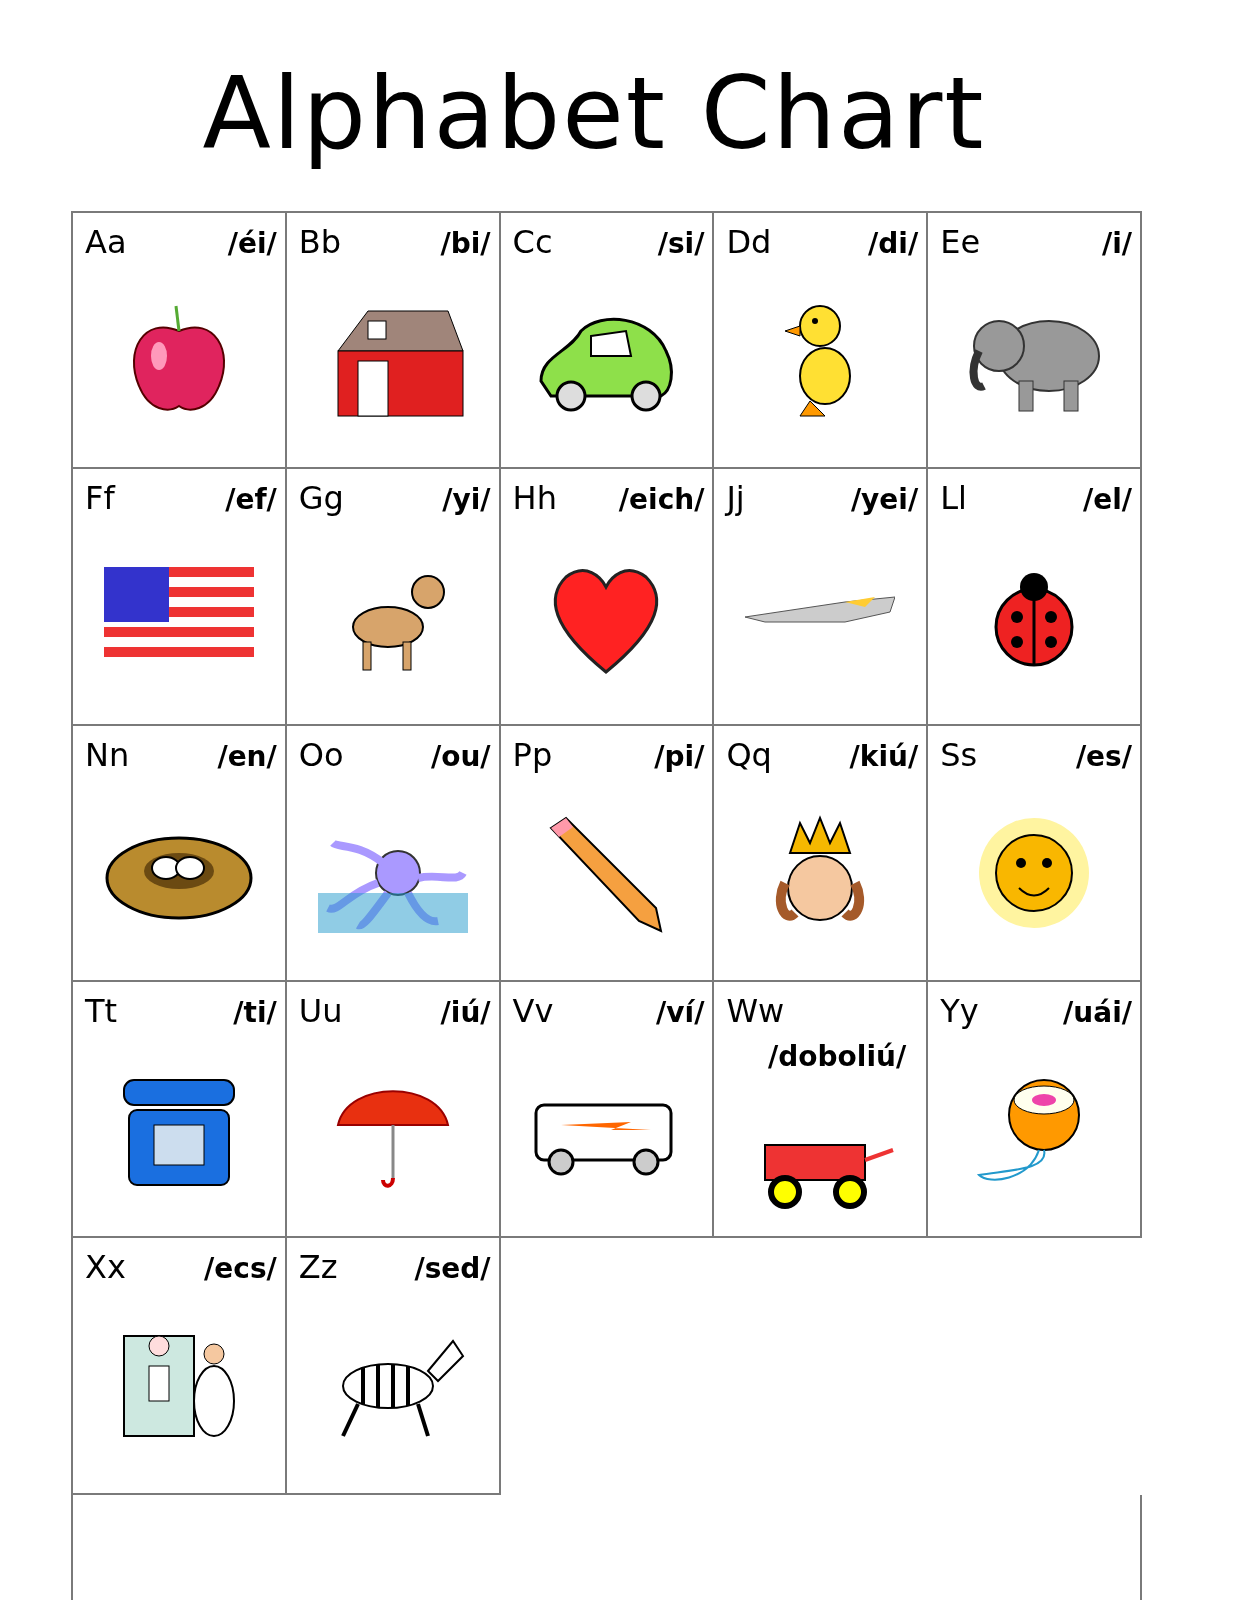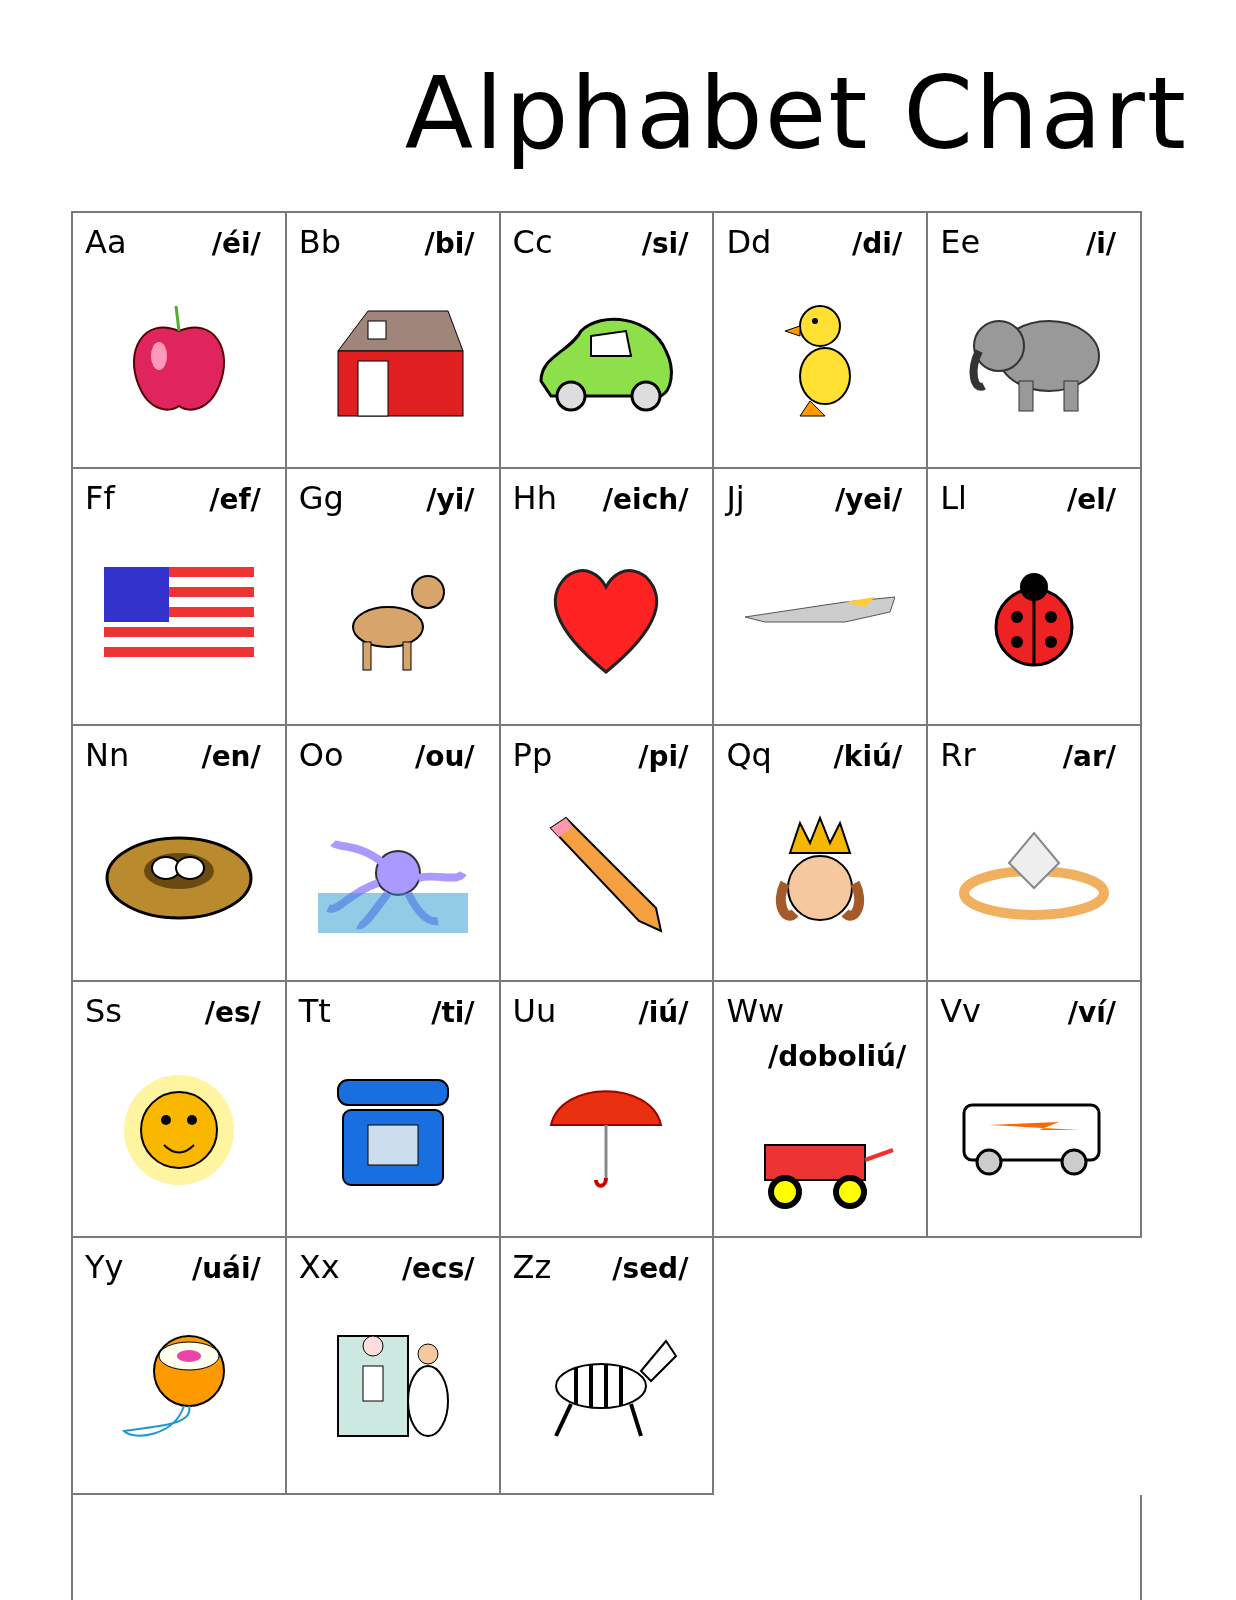--- a/index.html
+++ b/index.html
@@ -1,22 +1,22 @@
 <!DOCTYPE html>
 <html><head>
 <meta charset="utf-8">
 <style>
   html, body { margin:0; padding:0; background:#ffffff; }
   body { width:1236px; height:1600px; position:relative; overflow:hidden; font-family:"DejaVu Sans", sans-serif; color:#000; }
-  .title { position:absolute; left:0; top:55px; width:1188px; text-align:right; font-family:"DejaVu Sans", sans-serif; font-size:100px; font-weight:normal; letter-spacing:2px; }
+  .title { position:absolute; left:0; top:55px; width:1188px; text-align:center; font-family:"DejaVu Sans", sans-serif; font-size:100px; font-weight:normal; letter-spacing:2px; }
   .grid { position:absolute; left:71px; top:211px; width:1071px; height:1540px; display:grid; grid-template-columns:repeat(5, 1fr); grid-template-rows:repeat(6, 1fr); border-left:2px solid #7a7a7a; border-top:2px solid #7a7a7a; box-sizing:border-box; }
   .cell { position:relative; border-right:2px solid #7a7a7a; border-bottom:2px solid #7a7a7a; box-sizing:border-box; }
   .empty-area { grid-column: 2 / 6; border-right:2px solid #7a7a7a; border-bottom:2px solid #7a7a7a; }
   .letter { position:absolute; left:12px; top:10px; font-size:32px; font-family:"DejaVu Sans", sans-serif; }
-  .pron { position:absolute; right:24px; top:14px; font-size:28px; font-weight:bold; font-family:"DejaVu Sans", sans-serif; }
+  .pron { position:absolute; right:8px; top:14px; font-size:28px; font-weight:bold; font-family:"DejaVu Sans", sans-serif; }
   .pron.below { top:58px; right:20px; }
   .pic { position:absolute; left:50%; top:58%; transform:translate(-50%,-50%); width:150px; height:120px; display:flex; align-items:center; justify-content:center; }
   .pic svg { width:100%; height:100%; }
 </style>
 </head>
 <body>
 
 <div class="title">Alphabet Chart</div>
 
 <div class="grid">
@@ -199,30 +199,20 @@
     <span class="pron">/kiú/</span>
     <div class="pic">
         <svg viewBox="0 0 150 120">
           <polygon points="45,40 55,10 65,30 75,5 85,30 95,10 105,40" fill="#f5b800" stroke="#000" stroke-width="2"></polygon>
           <circle cx="75" cy="75" r="32" fill="#f5c8a0" stroke="#000" stroke-width="2"></circle>
           <path d="M40 70 C30 90 40 110 50 100 M110 70 C120 90 110 110 100 100" stroke="#a55a2a" stroke-width="10" fill="none"></path>
         </svg>
       </div>
   </div>
 
-  <div class="cell">
-    <span class="letter">Rr</span>
-    <span class="pron">/ar/</span>
-    <div class="pic">
-        <svg viewBox="0 0 150 120">
-          <ellipse cx="75" cy="80" rx="70" ry="22" fill="none" stroke="#f0b060" stroke-width="10"></ellipse>
-          <polygon points="50,50 75,20 100,50 75,75" fill="#eee" stroke="#888" stroke-width="2"></polygon>
-        </svg>
-      </div>
-  </div>
 
   <div class="cell">
     <span class="letter">Ss</span>
     <span class="pron">/es/</span>
     <div class="pic">
         <svg viewBox="0 0 150 120">
           <circle cx="75" cy="60" r="55" fill="#fff4a0"></circle>
           <circle cx="75" cy="60" r="38" fill="#f9b700" stroke="#000" stroke-width="2"></circle>
           <circle cx="62" cy="50" r="5"></circle>
           <circle cx="88" cy="50" r="5"></circle>
@@ -249,41 +239,41 @@
     <div class="pic">
         <svg viewBox="0 0 150 120">
           <path d="M20 55 C30 10 120 10 130 55Z" fill="#e83010" stroke="#900" stroke-width="2"></path>
           <line x1="75" y1="55" x2="75" y2="108" stroke="#888" stroke-width="3"></line>
           <path d="M75 108 C75 118 65 118 65 110" stroke="#c00" stroke-width="4" fill="none"></path>
         </svg>
       </div>
   </div>
 
   <div class="cell">
+    <span class="letter">Vv</span>
+    <span class="pron">/ví/</span>
+    <div class="pic">
+        <svg viewBox="0 0 150 120">
+          <rect x="5" y="35" width="135" height="55" rx="8" fill="#fff" stroke="#000" stroke-width="3"></rect>
+          <polygon points="30,55 100,52 80,60 120,60" fill="#f60"></polygon>
+          <circle cx="30" cy="92" r="12" fill="#ccc" stroke="#000" stroke-width="3"></circle>
+          <circle cx="115" cy="92" r="12" fill="#ccc" stroke="#000" stroke-width="3"></circle>
+        </svg>
+      </div>
+  </div>
+
+  <div class="cell">
     <span class="letter">Ww</span>
     <span class="pron below">/doboliú/</span>
     <div class="pic" style="top:70%">
         <svg viewBox="0 0 150 120">
           <rect x="20" y="45" width="100" height="35" fill="#e33" stroke="#000" stroke-width="2"></rect>
           <line x1="120" y1="60" x2="148" y2="50" stroke="#e33" stroke-width="4"></line>
           <circle cx="40" cy="92" r="14" fill="#ff0" stroke="#000" stroke-width="6"></circle>
           <circle cx="105" cy="92" r="14" fill="#ff0" stroke="#000" stroke-width="6"></circle>
-        </svg>
-      </div>
-  </div>
-
-  <div class="cell">
-    <span class="letter">Vv</span>
-    <span class="pron">/ví/</span>
-    <div class="pic">
-        <svg viewBox="0 0 150 120">
-          <rect x="5" y="35" width="135" height="55" rx="8" fill="#fff" stroke="#000" stroke-width="3"></rect>
-          <polygon points="30,55 100,52 80,60 120,60" fill="#f60"></polygon>
-          <circle cx="30" cy="92" r="12" fill="#ccc" stroke="#000" stroke-width="3"></circle>
-          <circle cx="115" cy="92" r="12" fill="#ccc" stroke="#000" stroke-width="3"></circle>
         </svg>
       </div>
   </div>
 
   <div class="cell">
     <span class="letter">Yy</span>
     <span class="pron">/uái/</span>
     <div class="pic">
         <svg viewBox="0 0 150 120">
           <ellipse cx="85" cy="45" rx="35" ry="35" fill="#f90" stroke="#000" stroke-width="2"></ellipse>

